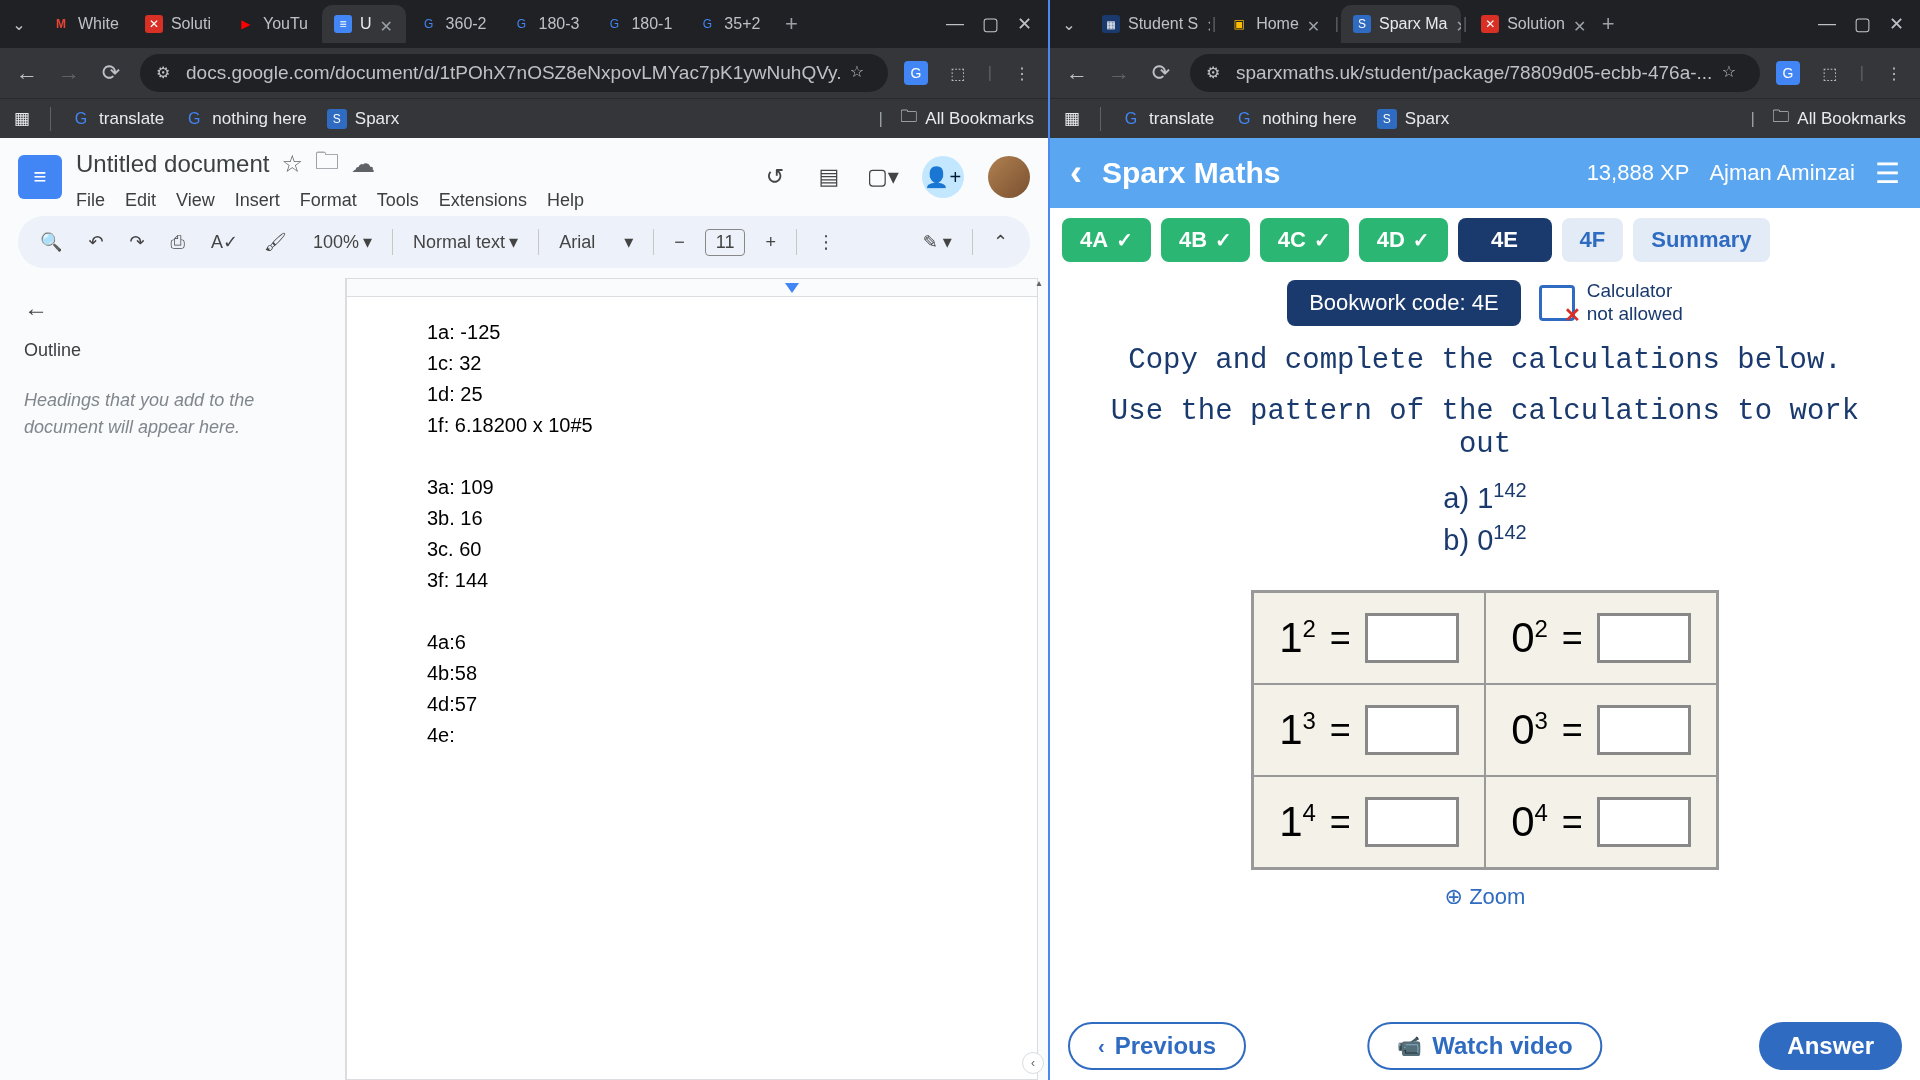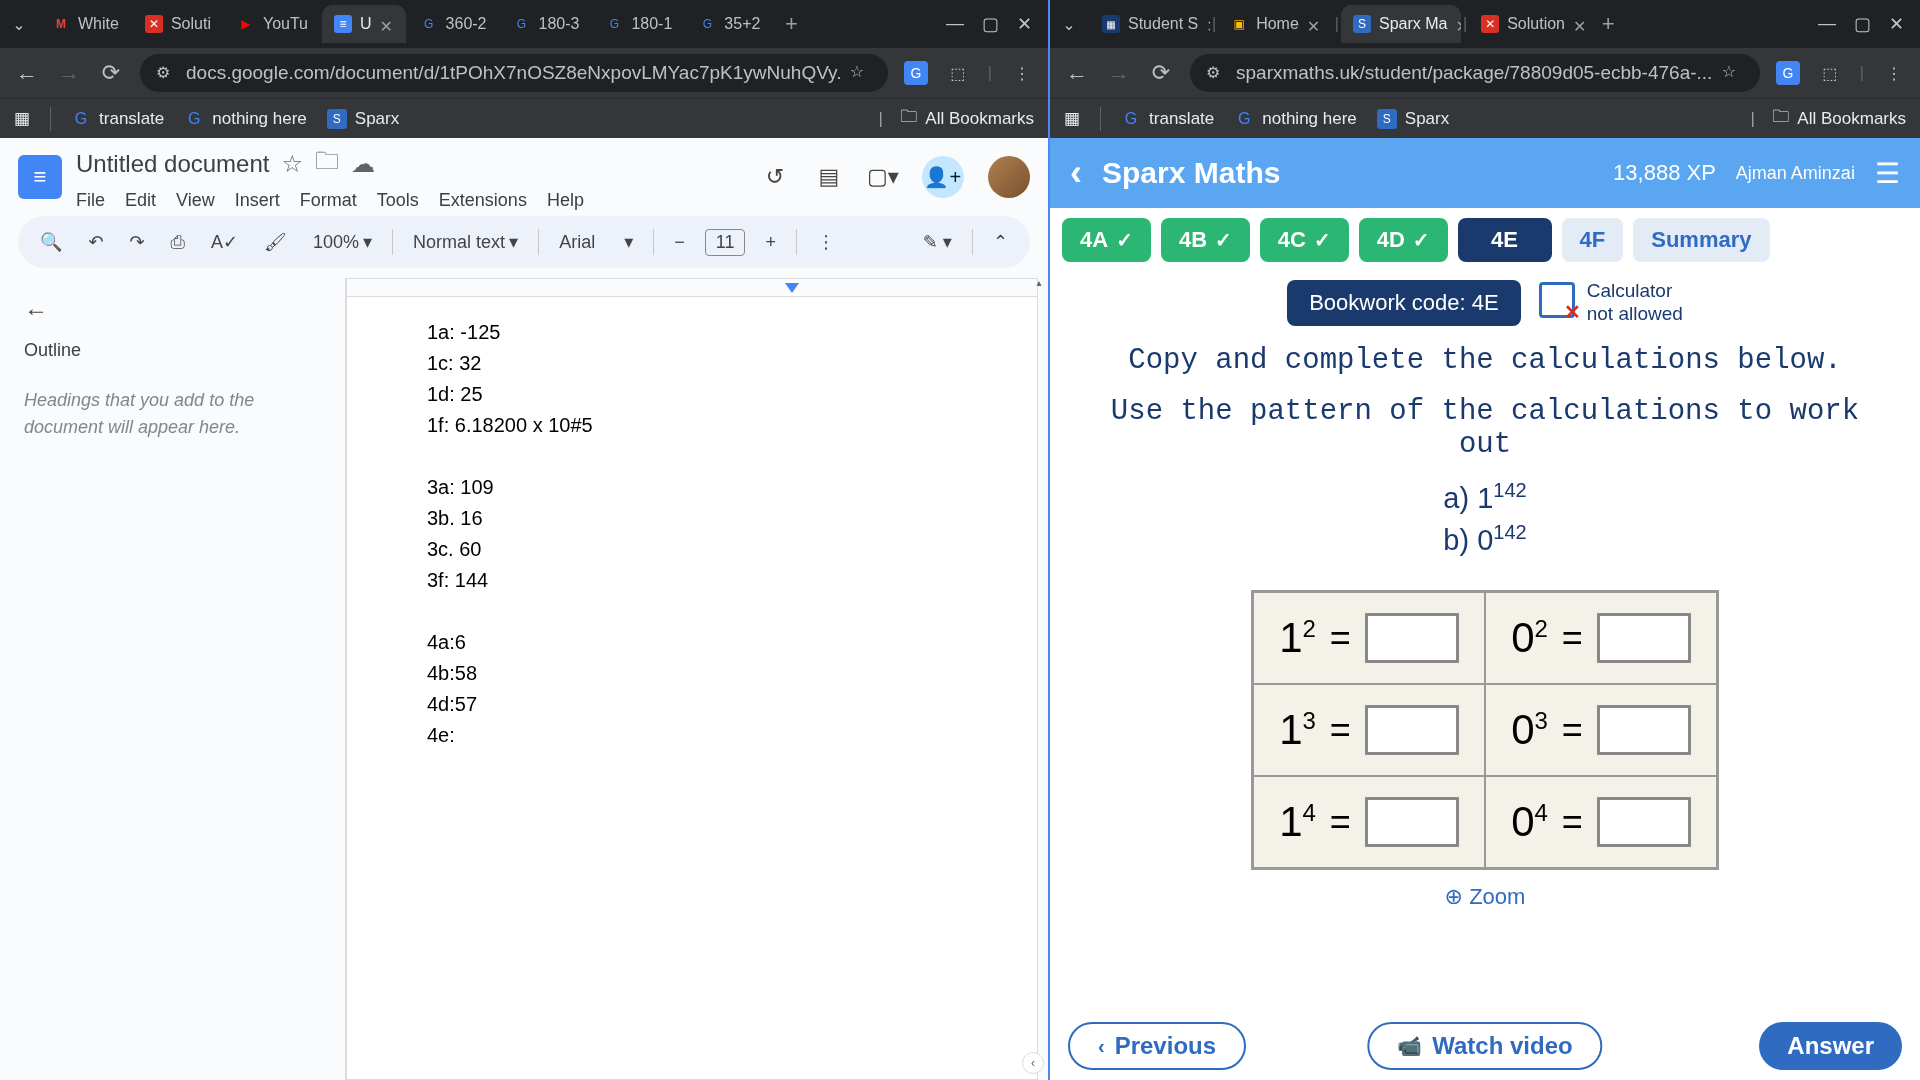--- a/index.html
+++ b/index.html
@@ -63,32 +63,32 @@
 .scroll-track { position:absolute; right:2px; top:138px; bottom:40px; width:14px; }
 .scroll-up,.scroll-down { width:14px; height:14px; color:#5f6368; font-size:10px; text-align:center; line-height:14px; }
 .collapse-btn { position:absolute; right:4px; bottom:6px; width:22px; height:22px; border:1px solid #dadce0; border-radius:11px; background:#fff; color:#5f6368; font-size:12px; text-align:center; line-height:20px; }
 
 
 .sparx-app { height:calc(1080px - 138px); background:#fff; display:flex; flex-direction:column; position:relative; }
 .sparx-header { height:70px; background:#5aa6f0; display:flex; align-items:center; padding:0 20px; color:#fff; gap:20px; }
 .sparx-back { font-size:36px; font-weight:bold; }
 .sparx-title { font-size:30px; font-weight:bold; flex:1; }
 .sparx-xp { font-size:22px; }
-.sparx-user { font-size:18px; }
+.sparx-user { font-size:22px; }
 .sparx-menu { font-size:28px; }
 .sparx-tabs { display:flex; gap:10px; padding:10px 12px; align-items:center; }
 .stab { height:44px; padding:0 18px; border-radius:8px; display:flex; align-items:center; gap:8px; font-size:22px; font-weight:bold; }
 .stab.done { background:#2bb673; color:#fff; }
 .stab.active { background:#1a3a6e; color:#fff; width:94px; justify-content:center; }
 .stab.future { background:#e3ecf6; color:#2f6bc0; }
 .stab.summary { background:#e3ecf6; color:#2f6bc0; }
 .stab .check { font-size:20px; }
 .sparx-infobar { display:flex; align-items:center; gap:16px; padding:8px 0; justify-content:center; }
 .bookwork { background:#1a3a6e; color:#fff; padding:10px 22px; border-radius:8px; font-size:22px; }
-.calcblock { display:flex; gap:10px; }
+.calcblock { display:flex; align-items:center; gap:10px; }
 .calcicon { width:40px; height:40px; position:relative; }
 .calcicon::before { content:""; position:absolute; inset:2px; border:3px solid #2f6bc0; border-radius:4px; }
 .calcicon::after { content:"✕"; position:absolute; right:-4px; bottom:-4px; color:#d93025; font-size:20px; font-weight:bold; }
 .calctext { color:#1a3a6e; font-size:19px; line-height:1.2; }
 .sparx-question { padding:10px 40px 0; text-align:center; color:#1a3a6e; }
 .qline { font-size:29px; margin-bottom:18px; font-family:Liberation Mono, monospace; }
 .qexp { font-size:29px; font-family:Georgia,serif; margin-bottom:6px; }
 .qexp sup { font-size:20px; vertical-align:super; }
 .sparx-grid { margin:28px auto 0; border:2px solid #999; background:#f4f2e8; display:grid; grid-template-columns:1fr 1fr; width:468px; }
 .gridcell { border:1px solid #999; padding:20px 18px; display:flex; align-items:center; justify-content:center; gap:14px; font-size:40px; font-family:Georgia,serif; color:#000; }

